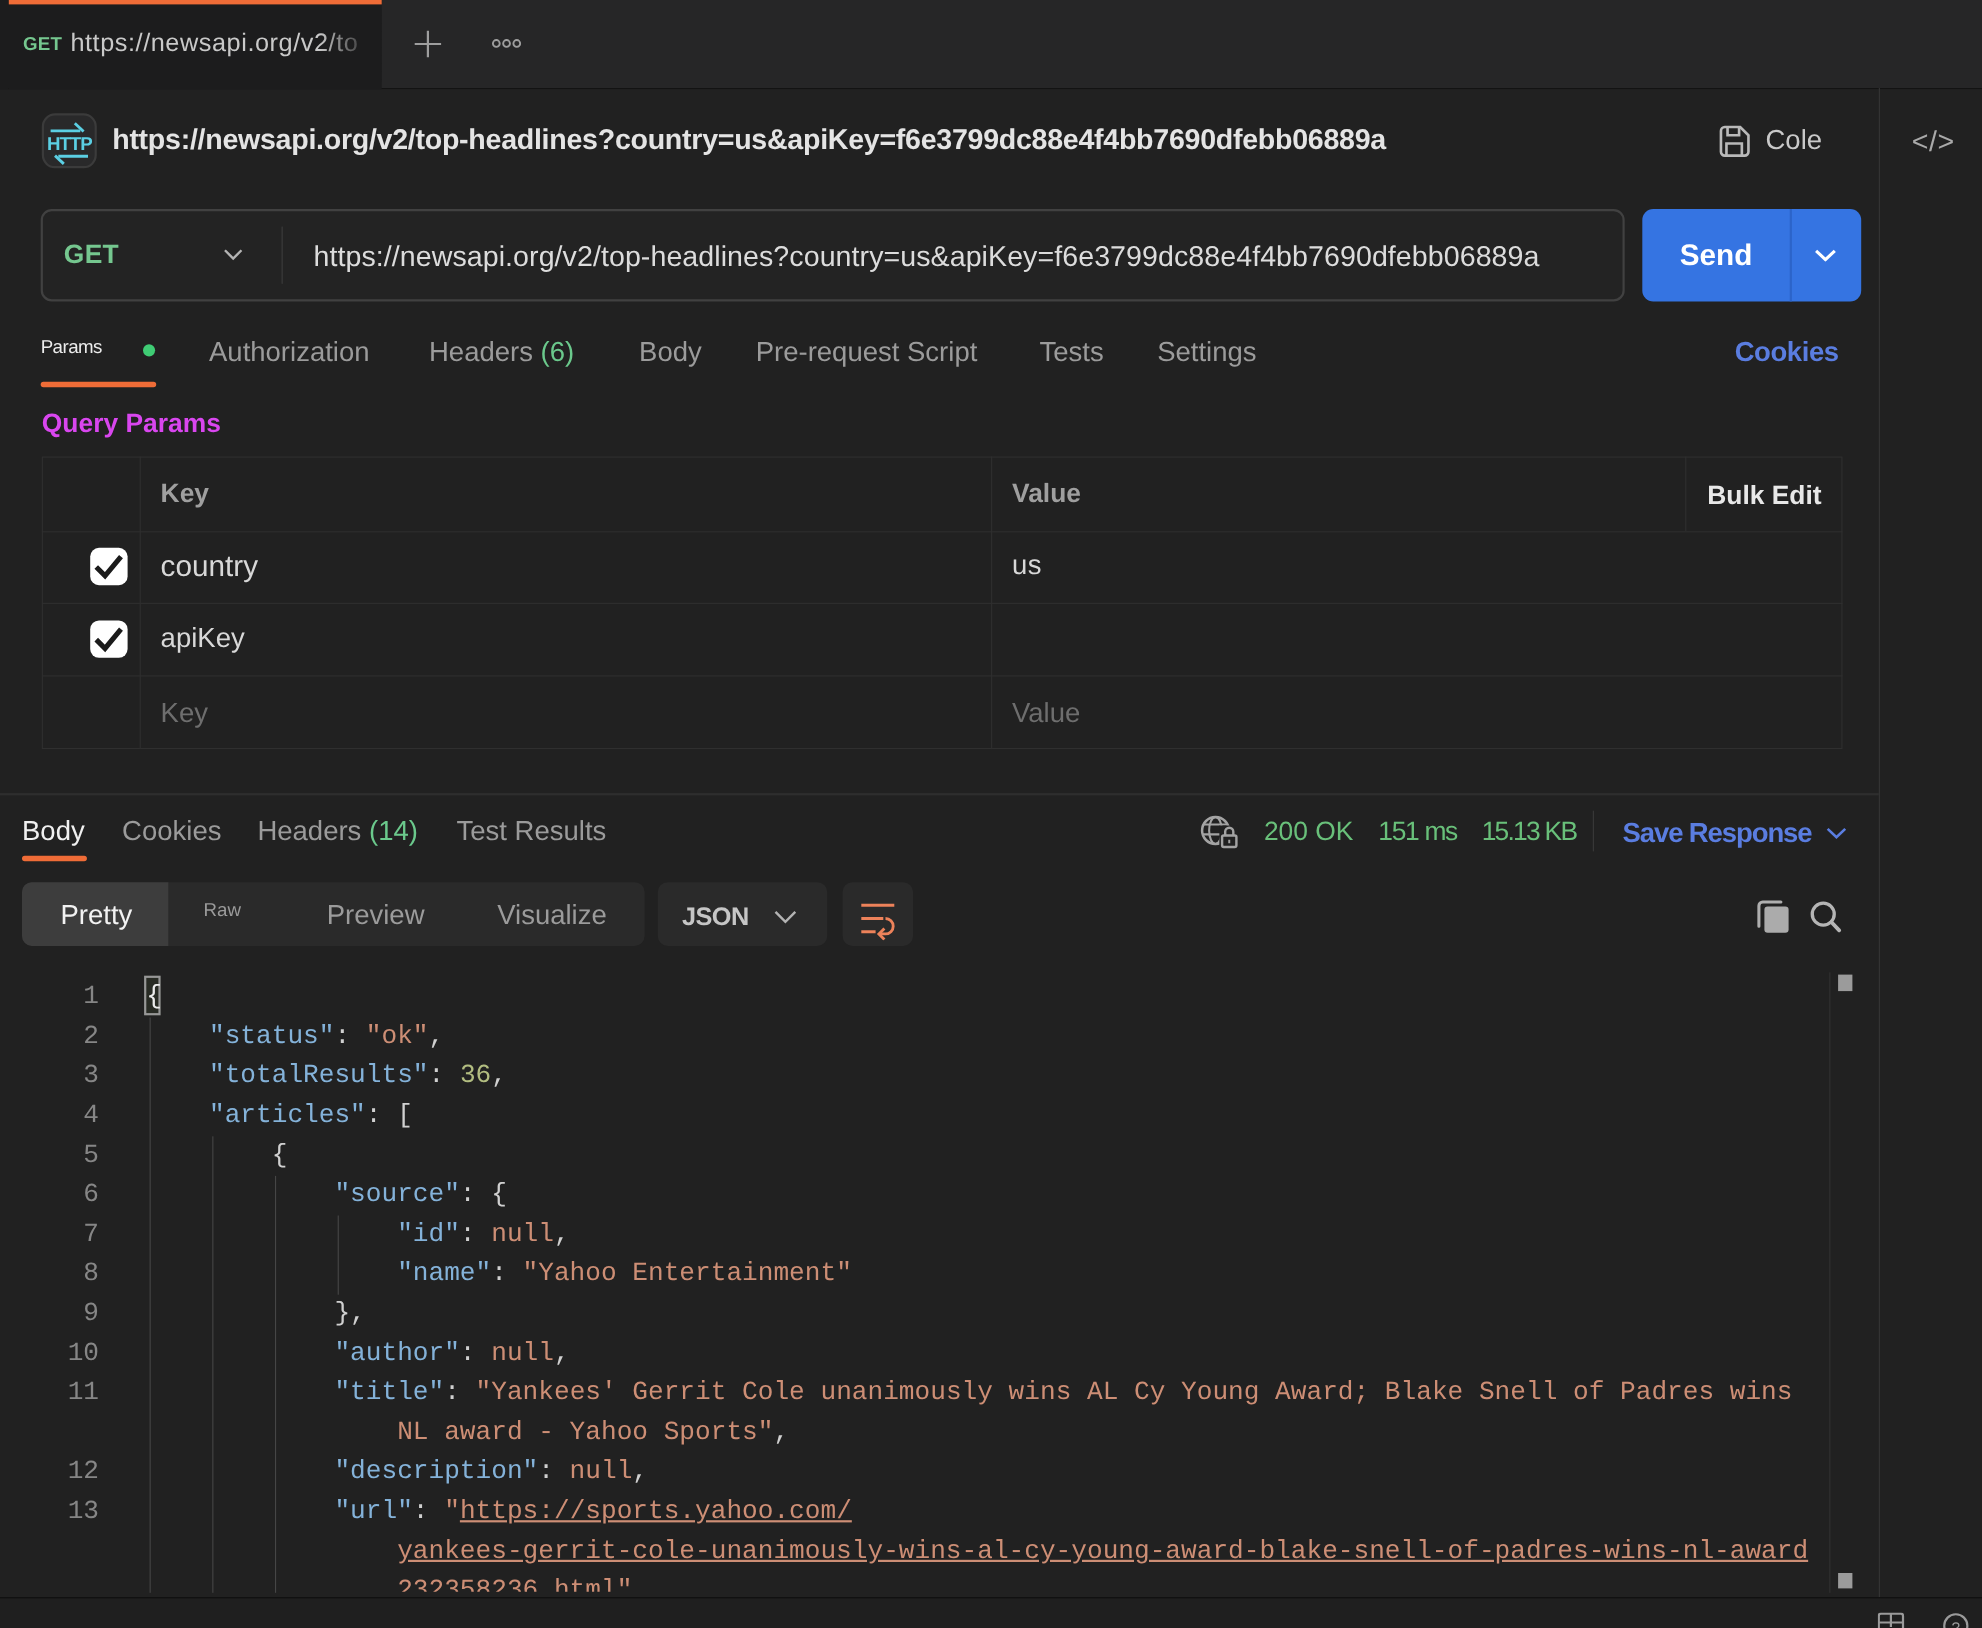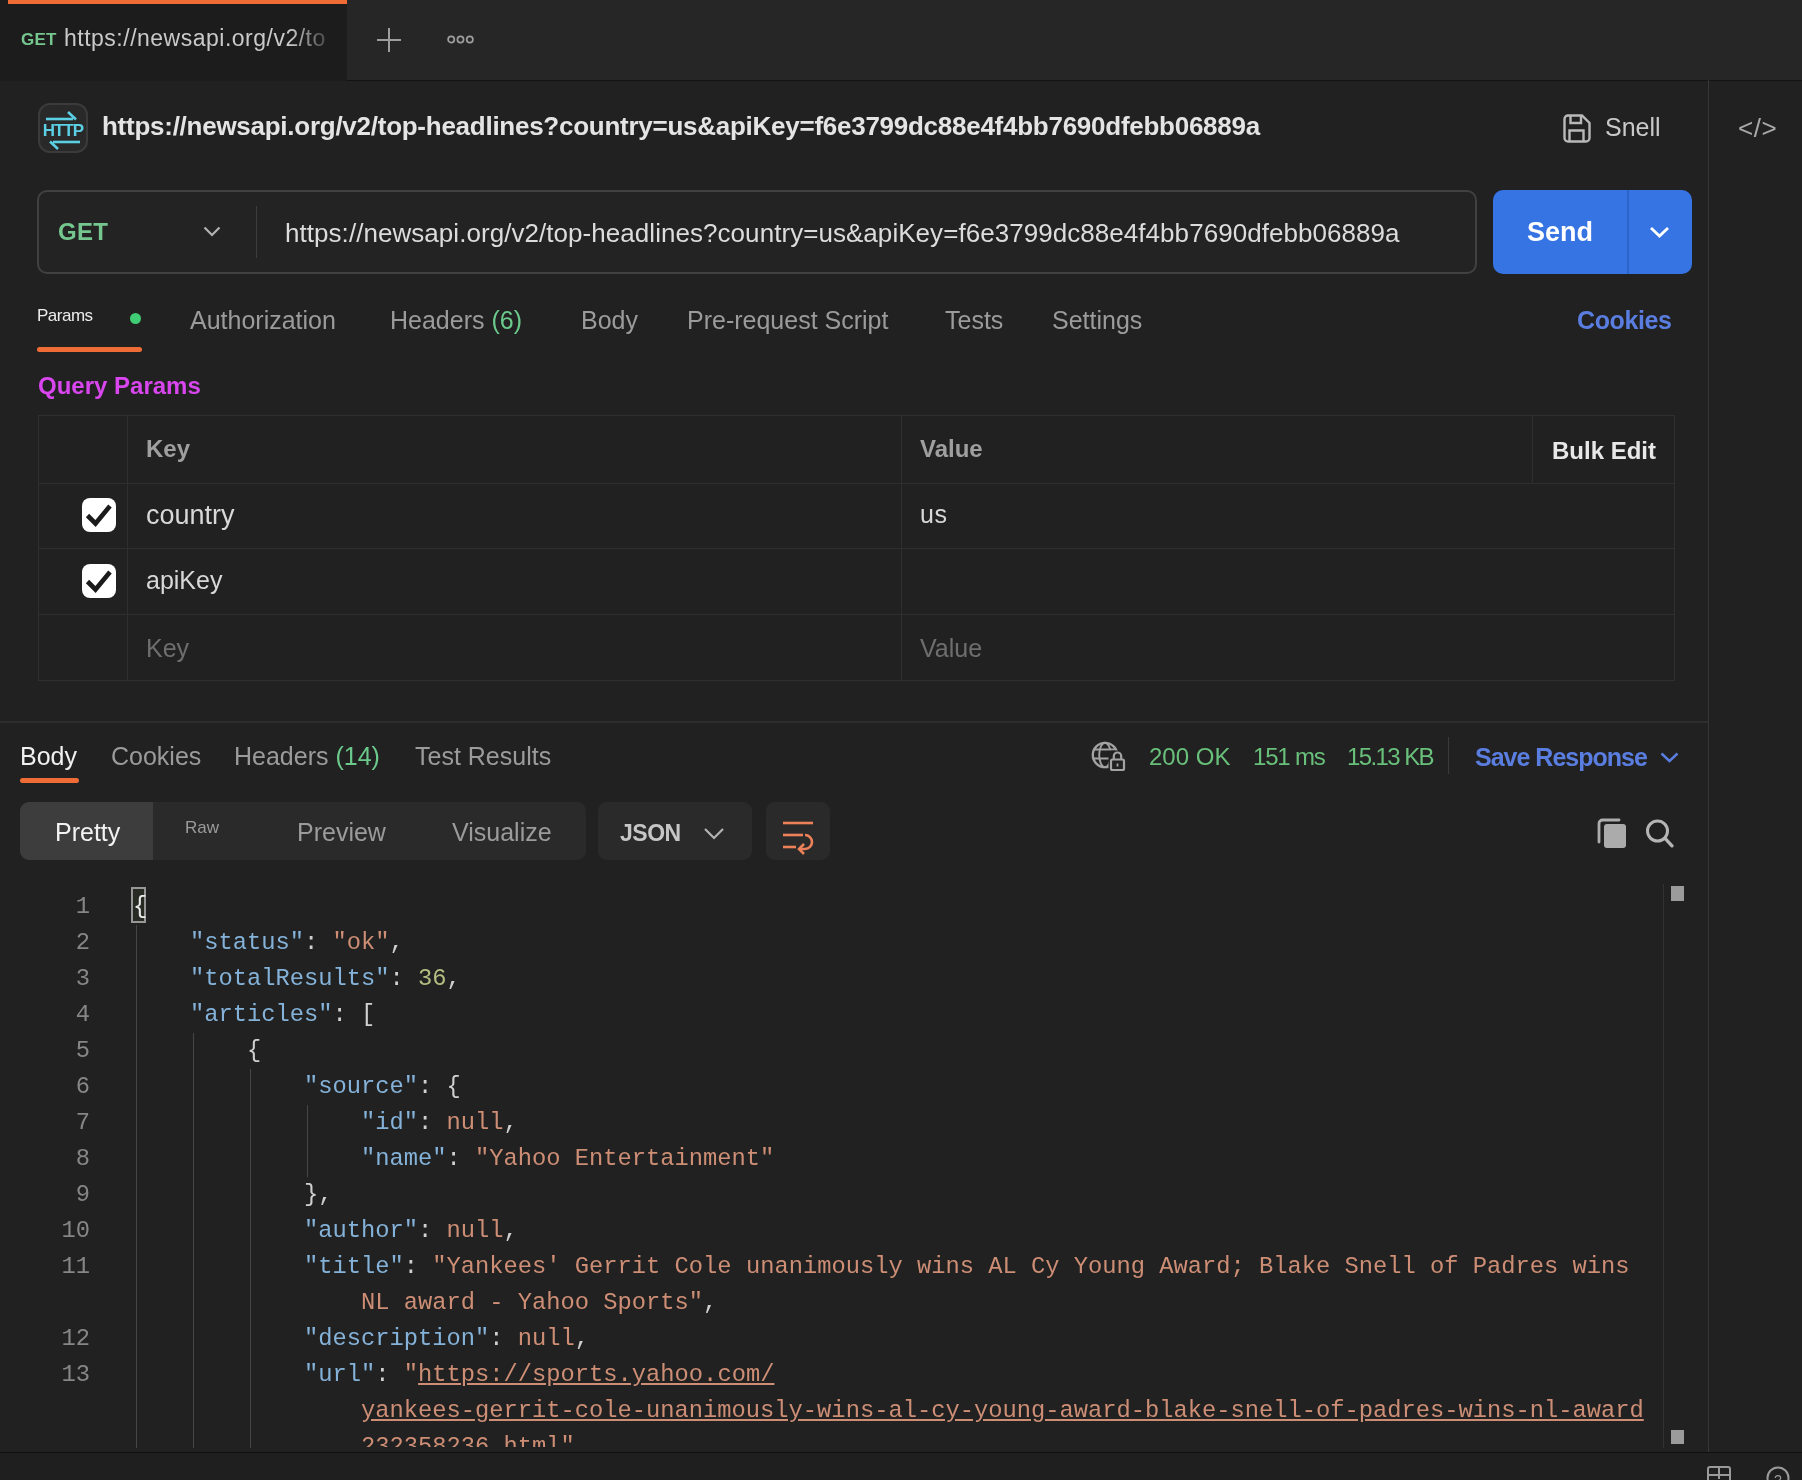--- a/index.html
+++ b/index.html
@@ -39,21 +39,21 @@
     <path d="M11 36 H38" stroke="#5bcfe3" stroke-width="2.6" fill="none"></path>
     <path d="M8 35.5 L16 43" stroke="#5bcfe3" stroke-width="2.6" fill="none"></path>
     <text x="21" y="30" font-family="Liberation Sans" font-size="17" font-weight="bold" fill="#5bcfe3" text-anchor="middle" letter-spacing="-1">HTTP</text>
   </svg>
   <div class="abs txt" style="left:102px;top:111px;font-size:26px;font-weight:bold;color:#e4e4e4;letter-spacing:-0.26px;">https://newsapi.org/v2/top-headlines?country=us&amp;apiKey=f6e3799dc88e4f4bb7690dfebb06889a</div>
   <svg class="abs" style="left:1562px;top:113px;" width="30" height="31" viewBox="0 0 30 31">
     <path d="M2.5 6 a3.5 3.5 0 0 1 3.5-3.5 H20 L27.5 10 V25 a3.5 3.5 0 0 1-3.5 3.5 H6 a3.5 3.5 0 0 1-3.5-3.5 Z" stroke="#b9b9b9" stroke-width="2.4" fill="none"></path>
     <path d="M8.5 2.5 V10 H19 V2.5" stroke="#b9b9b9" stroke-width="2.4" fill="none"></path>
     <path d="M7.5 28 V17.5 H21.5 V28" stroke="#b9b9b9" stroke-width="2.4" fill="none"></path>
   </svg>
-  <div class="abs txt" style="left:1605px;top:113px;font-size:25px;color:#c9c9c9;">Snell</div>
+  <div class="abs txt" style="left:1605px;top:113px;font-size:25px;color:#c9c9c9;">Cole</div>
 
   <div class="abs" style="left:37px;top:190px;width:1440px;height:84px;border:2px solid #414141;border-radius:10px;box-sizing:border-box;background:#232323;"></div>
   <div class="abs txt" style="left:58px;top:218px;font-size:24px;font-weight:bold;color:#75c78f;letter-spacing:0.3px;">GET</div>
   <svg class="abs" style="left:203px;top:226px;" width="18" height="11" viewBox="0 0 18 11">
     <path d="M1.5 1.5 L9 9 L16.5 1.5" stroke="#b3b3b3" stroke-width="2.2" fill="none"></path>
   </svg>
   <div class="abs" style="left:256px;top:206px;width:1px;height:52px;background:#3d3d3d;"></div>
   <div class="abs txt" style="left:285px;top:218px;font-size:26px;color:#dcdcdc;letter-spacing:0.05px;">https://newsapi.org/v2/top-headlines?country=us&amp;apiKey=f6e3799dc88e4f4bb7690dfebb06889a</div>
   <div class="abs" style="left:1493px;top:190px;width:199px;height:84px;border-radius:10px;background:#3574e2;"></div>
   <div class="abs" style="left:1627px;top:190px;width:2px;height:84px;background:#2c64c9;"></div>

